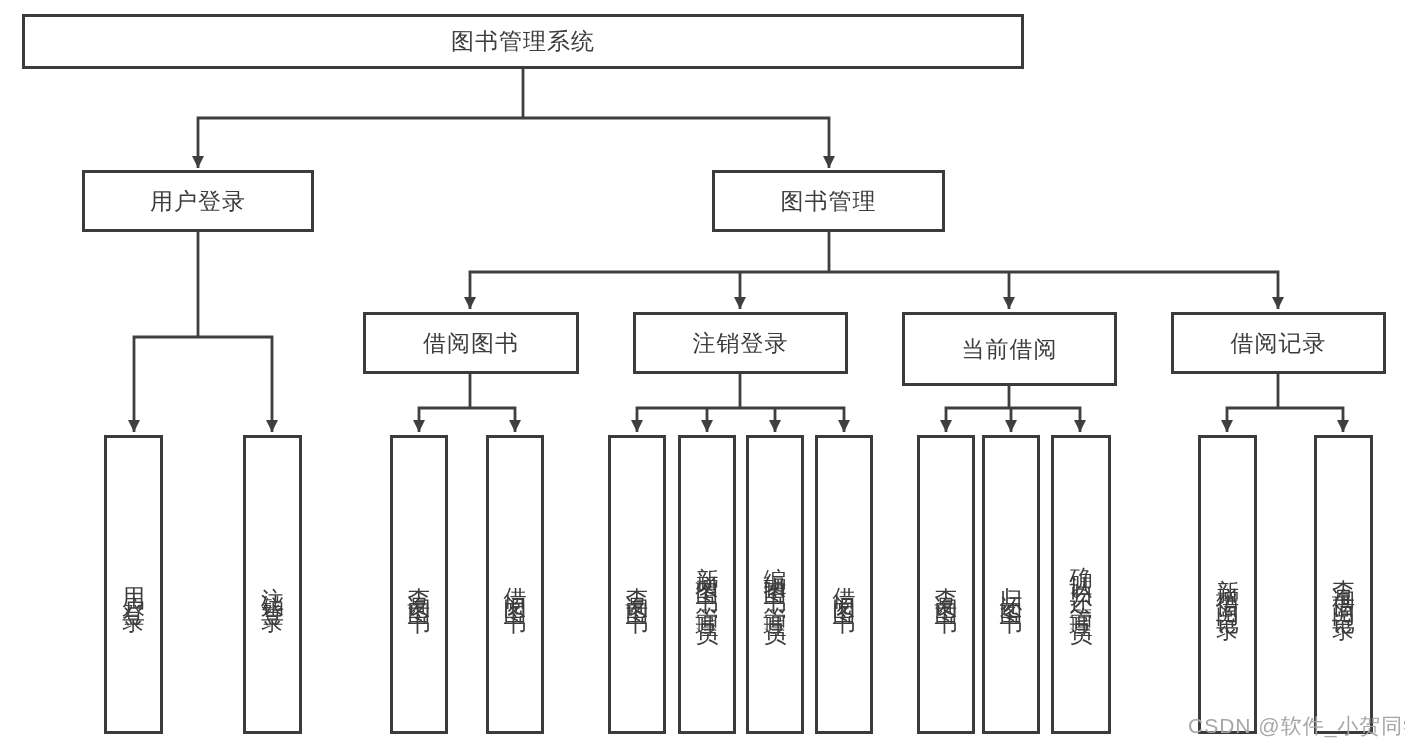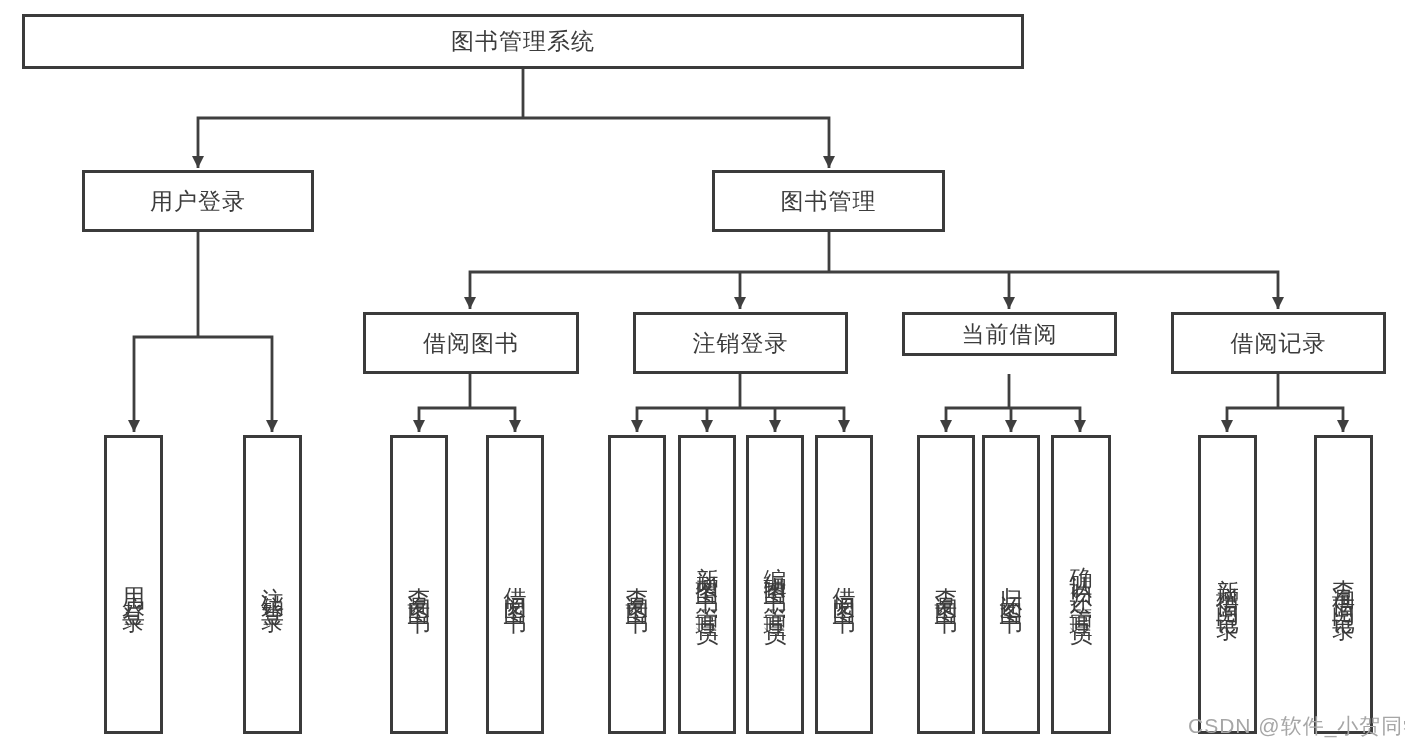--- a/index.html
+++ b/index.html
@@ -87,21 +87,21 @@
     </g>
   </svg>
 
   <div class="box h" style="left:22px; top:14px; width:1002px; height:55px;">图书管理系统</div>
 
   <div class="box h" style="left:82px; top:170px; width:232px; height:62px;">用户登录</div>
   <div class="box h" style="left:712px; top:170px; width:233px; height:62px;">图书管理</div>
 
   <div class="box h" style="left:363px; top:312px; width:216px; height:62px;">借阅图书</div>
   <div class="box h" style="left:633px; top:312px; width:215px; height:62px;">注销登录</div>
-  <div class="box h" style="left:902px; top:312px; width:215px; height:44px;">当前借阅</div>
+  <div class="box h" style="left:902px; top:312px; width:215px; height:74px;">当前借阅</div>
   <div class="box h" style="left:1171px; top:312px; width:215px; height:62px;">借阅记录</div>
 
   <div class="box v" style="left:104px; top:435px; width:59px; height:299px;">
     <span>用户登录</span>
   </div>
   <div class="box v" style="left:243px; top:435px; width:59px; height:299px;">
     <span>注销登录</span>
   </div>
 
   <div class="box v" style="left:390px; top:435px; width:58px; height:299px;">

